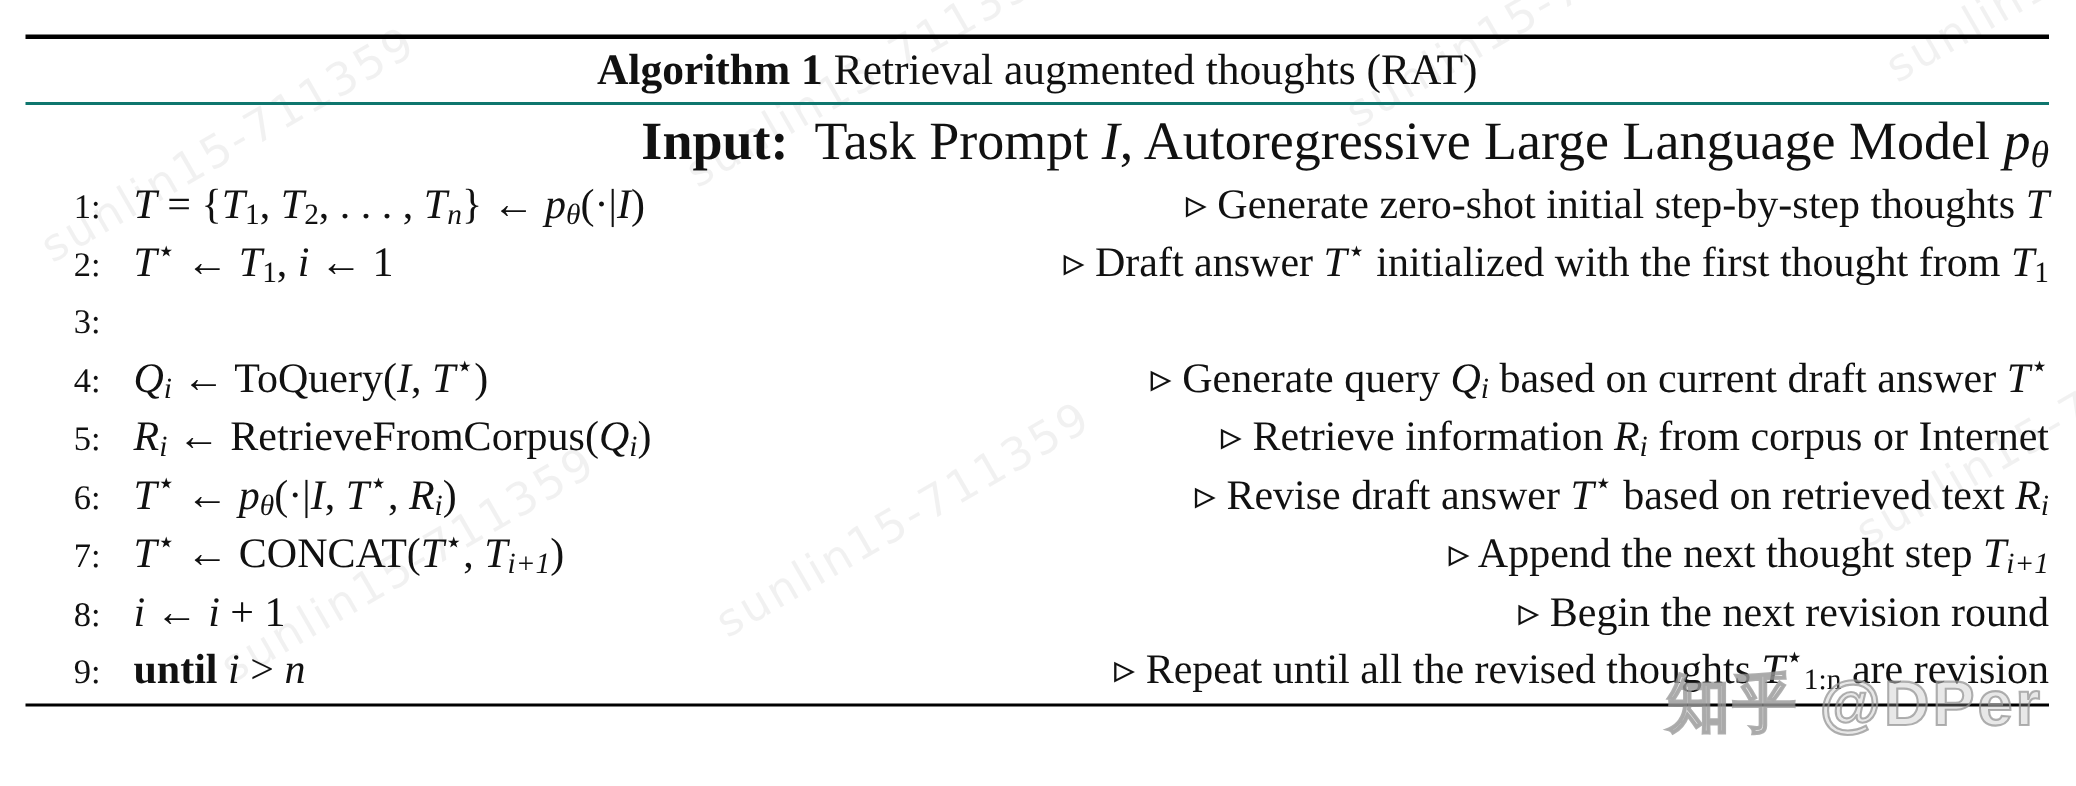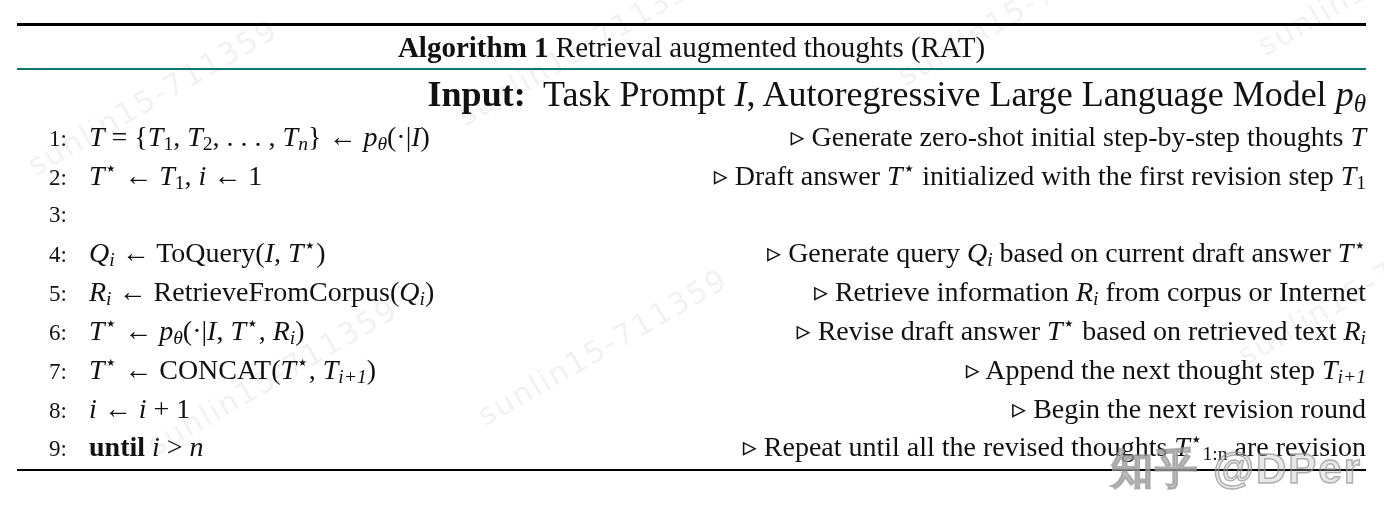--- a/index.html
+++ b/index.html
@@ -64,21 +64,21 @@
   <div class="lines">
 
     <div class="line">
       <span class="num">1:</span>
       <span class="code ind0"><span class="it">T</span><span> = {</span><span class="it">T</span><span class="sb">1</span><span>, </span><span class="it">T</span><span class="sb">2</span><span>, . . . , </span><span class="it">T</span><span class="sb it">n</span><span>} ← </span><span class="it">p</span><span class="sb it">θ</span><span>(·|</span><span class="it">I</span><span>)</span></span>
       <span class="comment"><span>▹ Generate zero-shot initial step-by-step thoughts </span><span class="it">T</span></span>
     </div>
     <div class="line">
       <span class="num">2:</span>
       <span class="code ind0"><span class="it">T</span><span class="sp">⋆</span><span> ← </span><span class="it">T</span><span class="sb">1</span><span>, </span><span class="it">i</span><span> ← 1</span></span>
-      <span class="comment"><span>▹ Draft answer </span><span class="it">T</span><span class="sp">⋆</span><span> initialized with the first revision step </span><span class="it">T</span><span class="sb">1</span></span>
+      <span class="comment"><span>▹ Draft answer </span><span class="it">T</span><span class="sp">⋆</span><span> initialized with the first thought from </span><span class="it">T</span><span class="sb">1</span></span>
     </div>
     <div class="line">
       <span class="num">3:</span>
       <span class="comment"></span>
     </div>
     <div class="line">
       <span class="num">4:</span>
       <span class="code ind1"><span class="it">Q</span><span class="sb it">i</span><span> ← ToQuery(</span><span class="it">I</span><span>, </span><span class="it">T</span><span class="sp">⋆</span><span>)</span></span>
       <span class="comment"><span>▹ Generate query </span><span class="it">Q</span><span class="sb it">i</span><span> based on current draft answer </span><span class="it">T</span><span class="sp">⋆</span></span>
     </div>

